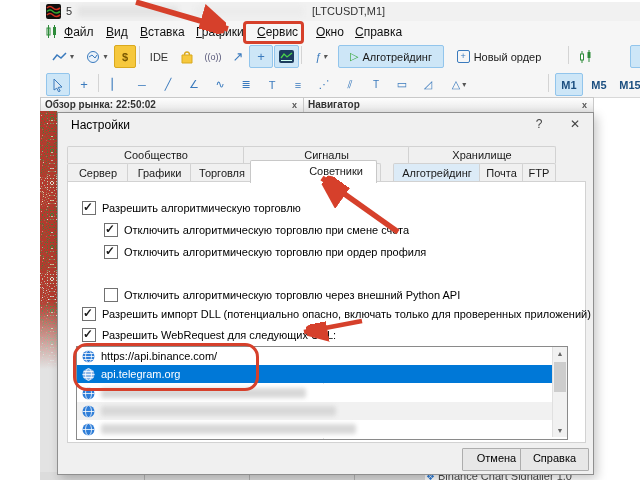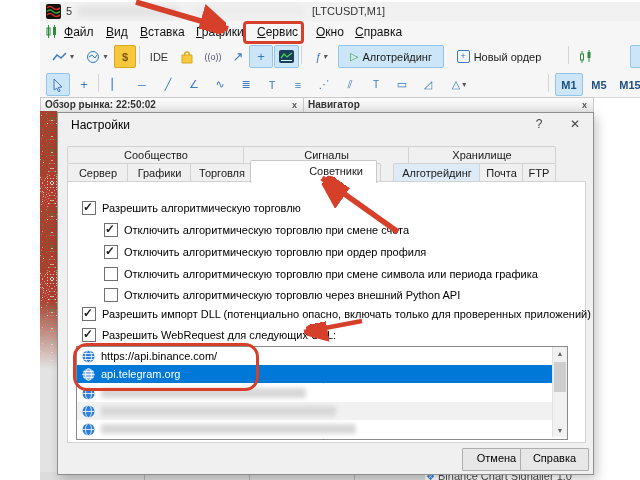--- a/index.html
+++ b/index.html
@@ -279,24 +279,20 @@
       <span>Разрешить алгоритмическую торговлю</span>
   </div>
   <div class="cbrow checked" style="left:104px;top:223px">
     <span class="cbox"></span>
       <span>Отключить алгоритмическую торговлю при смене счета</span>
   </div>
   <div class="cbrow checked" style="left:104px;top:245px">
     <span class="cbox"></span>
       <span>Отключить алгоритмическую торговлю при ордер профиля</span>
   </div>
-  <div class="cbrow" style="left:104px;top:267px">
-    <span class="cbox"></span>
-      <span>Отключить алгоритмическую торговлю при смене символа или периода графика</span>
-  </div>
   <div class="cbrow checked" style="left:82px;top:307px">
     <span class="cbox"></span>
       <span>Разрешить импорт DLL (потенциально опасно, включать только для проверенных приложений)</span>
   </div>
   <div class="cbrow" style="left:104px;top:288px">
     <span class="cbox"></span>
       <span>Отключить алгоритмическую торговлю через внешний Python API</span>
   </div>
   <div class="cbrow checked" style="left:82px;top:328px">
     <span class="cbox"></span>

